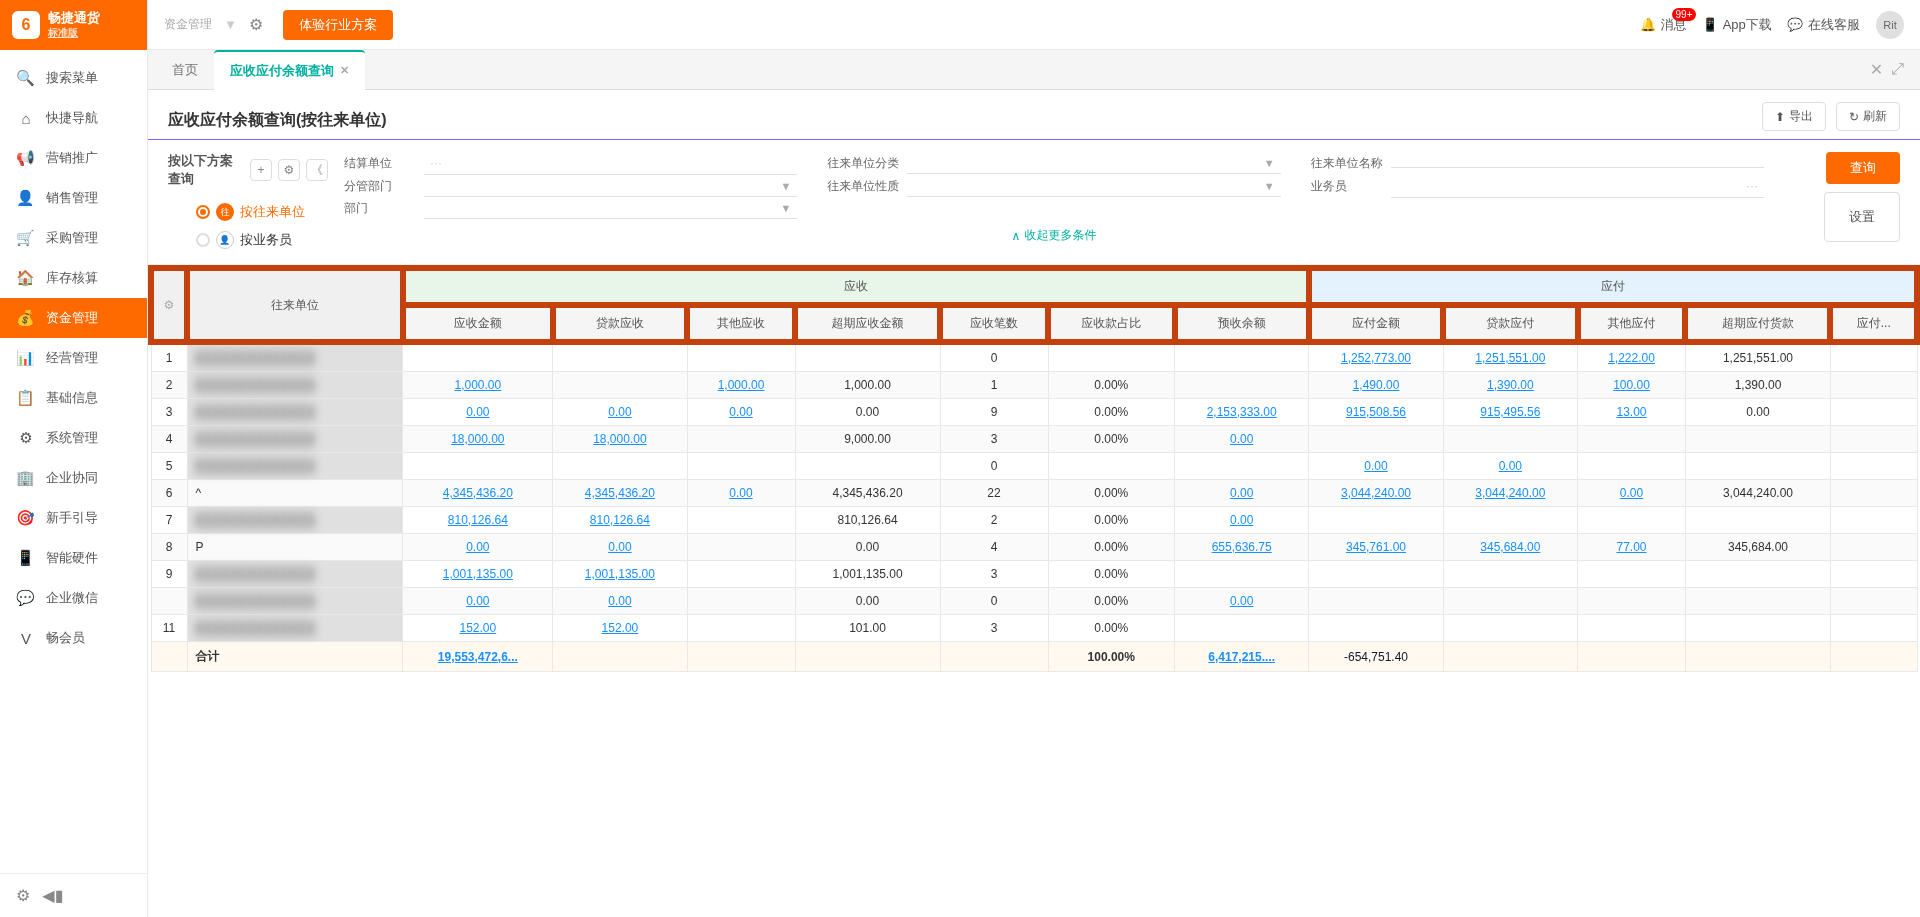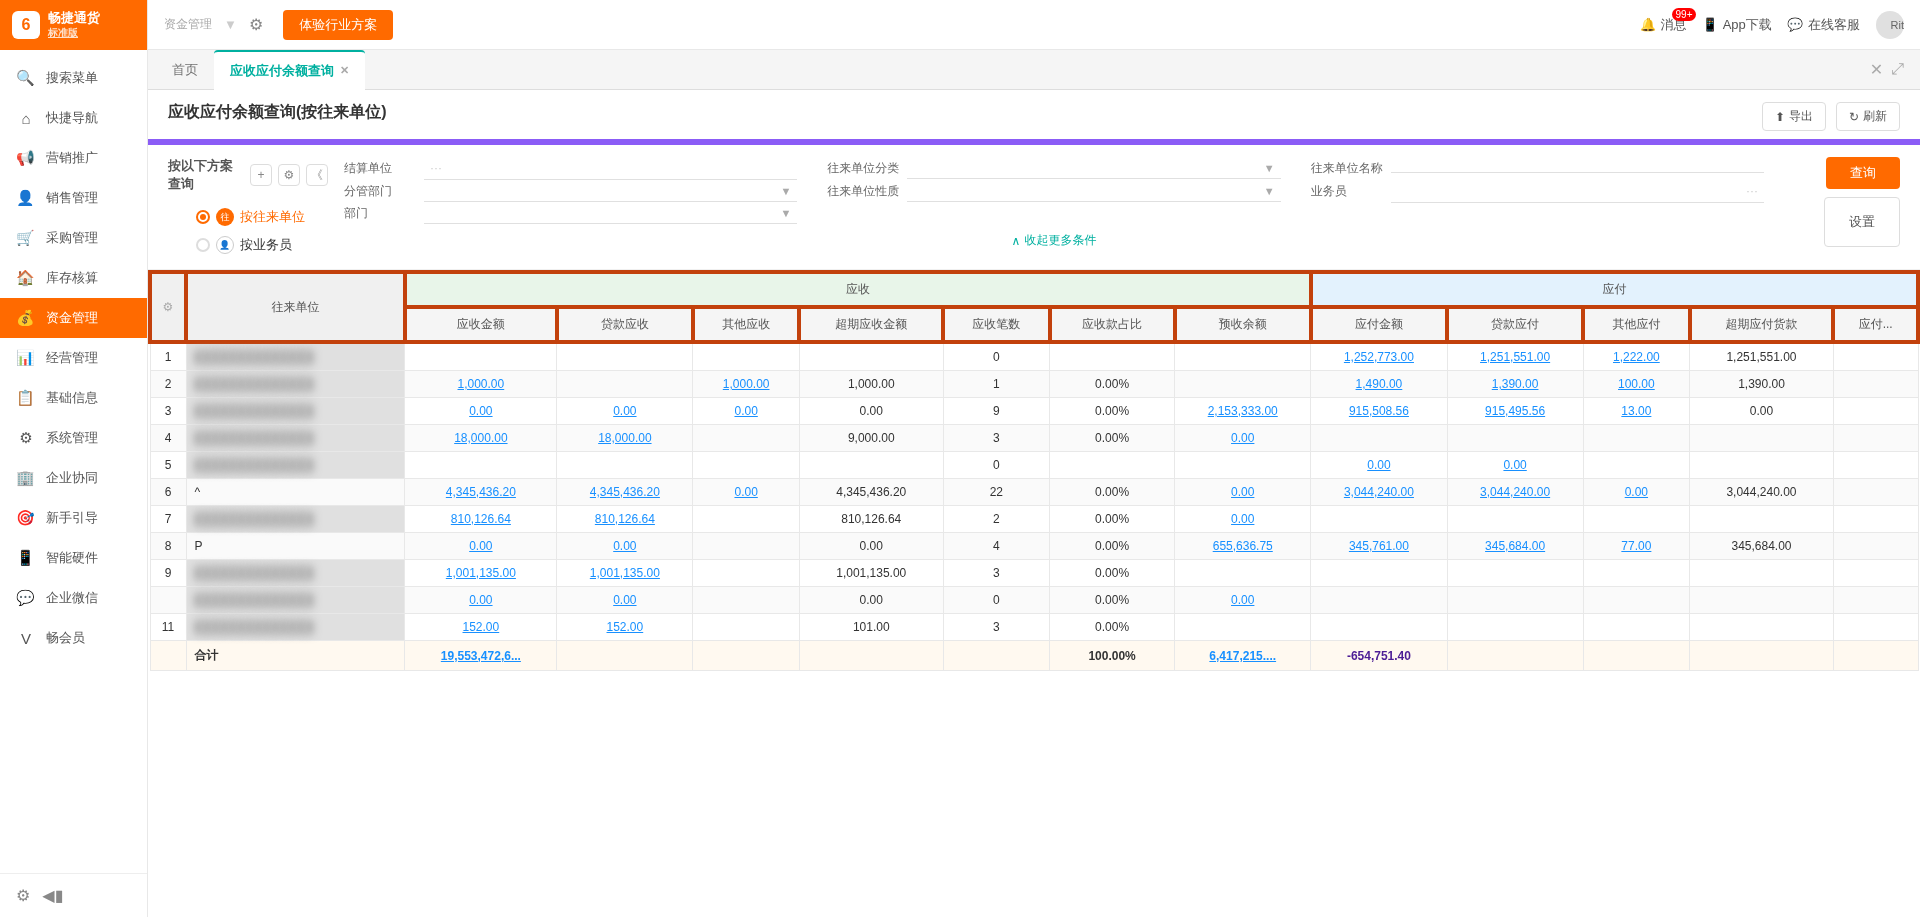--- a/index.html
+++ b/index.html
@@ -73,22 +73,22 @@
     .tab-close { color: #aaa; font-size: 11px; cursor: pointer; }
     
     .tab-bar-controls { margin-left: auto; display: flex; gap: 8px; color: #aaa; font-size: 16px; cursor: pointer; padding-right: 8px; }
 
     
     .page-container { flex: 1; overflow: auto; background: #f0f2f5; padding: 0; }
     .page-inner { background: #fff; margin: 0; min-height: 100%; }
 
     
     .page-header {
-      padding: 12px 20px 8px; display: flex; align-items: flex-start; justify-content: space-between;
-      border-bottom: 6px solid #8b5cf6;
+      padding: 12px 20px 8px; display: flex; align-items: flex-end; justify-content: space-between;
+      border-bottom: 1px solid #8b5cf6;
     }
     .page-title { font-size: 16px; font-weight: bold; color: #333; }
     .page-header-actions { display: flex; gap: 10px; align-items: center; }
     .btn-export {
       background: #fff; border: 1px solid #ddd; color: #555; padding: 5px 12px;
       border-radius: 4px; cursor: pointer; font-size: 12px; display: flex; align-items: center; gap: 4px;
     }
     .btn-refresh {
       background: #fff; border: 1px solid #ddd; color: #555; padding: 5px 12px;
       border-radius: 4px; cursor: pointer; font-size: 12px; display: flex; align-items: center; gap: 4px;
@@ -141,21 +141,21 @@
     }
     .btn-setting {
       background: #fff; border: 1px solid #ddd; color: #555; border-radius: 4px; padding: 15px 24px;
       cursor: pointer; font-size: 13px;
     }
 
     
     .table-container { margin: 0; background: #fff; overflow: auto; }
     .data-table { width: 100%; border-collapse: collapse; font-size: 12px; }
     .data-table th {
-      background: #f5f5f5; border: 4px solid #c2410c; padding: 7px 8px;
+      background: #f5f5f5; border: 6px solid #c2410c; padding: 7px 8px;
       font-weight: 500; color: #555; text-align: center; white-space: nowrap;
     }
     .data-table td {
       border: 1px solid #e8e8e8; padding: 6px 8px; text-align: center;
       white-space: nowrap; color: #333;
     }
     .data-table td.link { color: #1890ff; text-decoration: underline; cursor: pointer; }
     .data-table td.text-left { text-align: left; }
     .data-table tr:nth-child(even) td { background: #fafafa; }
     .data-table .group-header th { background: #f0f0f0; text-align: center; }
@@ -266,21 +266,21 @@
     </div>
     <div class="topbar-right-item">
       <span>📱</span>
       <span>App下载</span>
     </div>
     <div class="topbar-right-item">
       <span>💬</span>
       <span>在线客服</span>
     </div>
     <div class="topbar-right-item">
-      <div style="width:28px;height:28px;border-radius:50%;background:#e0e0e0;display:flex;align-items:center;justify-content:flex-end;font-size:11px;color:#666;">
+      <div style="width:28px;height:28px;border-radius:50%;background:#e0e0e0;display:flex;align-items:center;justify-content:center;font-size:11px;color:#666;">
         <span>Rit</span>
       </div>
     </div>
   </div>
 </div>
 
 <div class="main-content">
 
   <div class="tab-bar">
     <div class="tab-item home">
@@ -622,21 +622,21 @@
             <tr>
               <td></td>
               <td class="text-left">合计</td>
               <td class="link">19,553,472,6...</td>
               <td></td>
               <td></td>
               <td></td>
               <td></td>
               <td>100.00%</td>
               <td class="link">6,417,215....</td>
-              <td style="color:#4c1d95;font-weight:bold;">-654,751.40</td>
+              <td style="color:#0f172a;font-weight:normal;">-654,751.40</td>
               <td></td>
               <td></td>
               <td></td>
               <td></td>
             </tr>
           </tfoot>
         </table>
       </div>
 
     </div>

